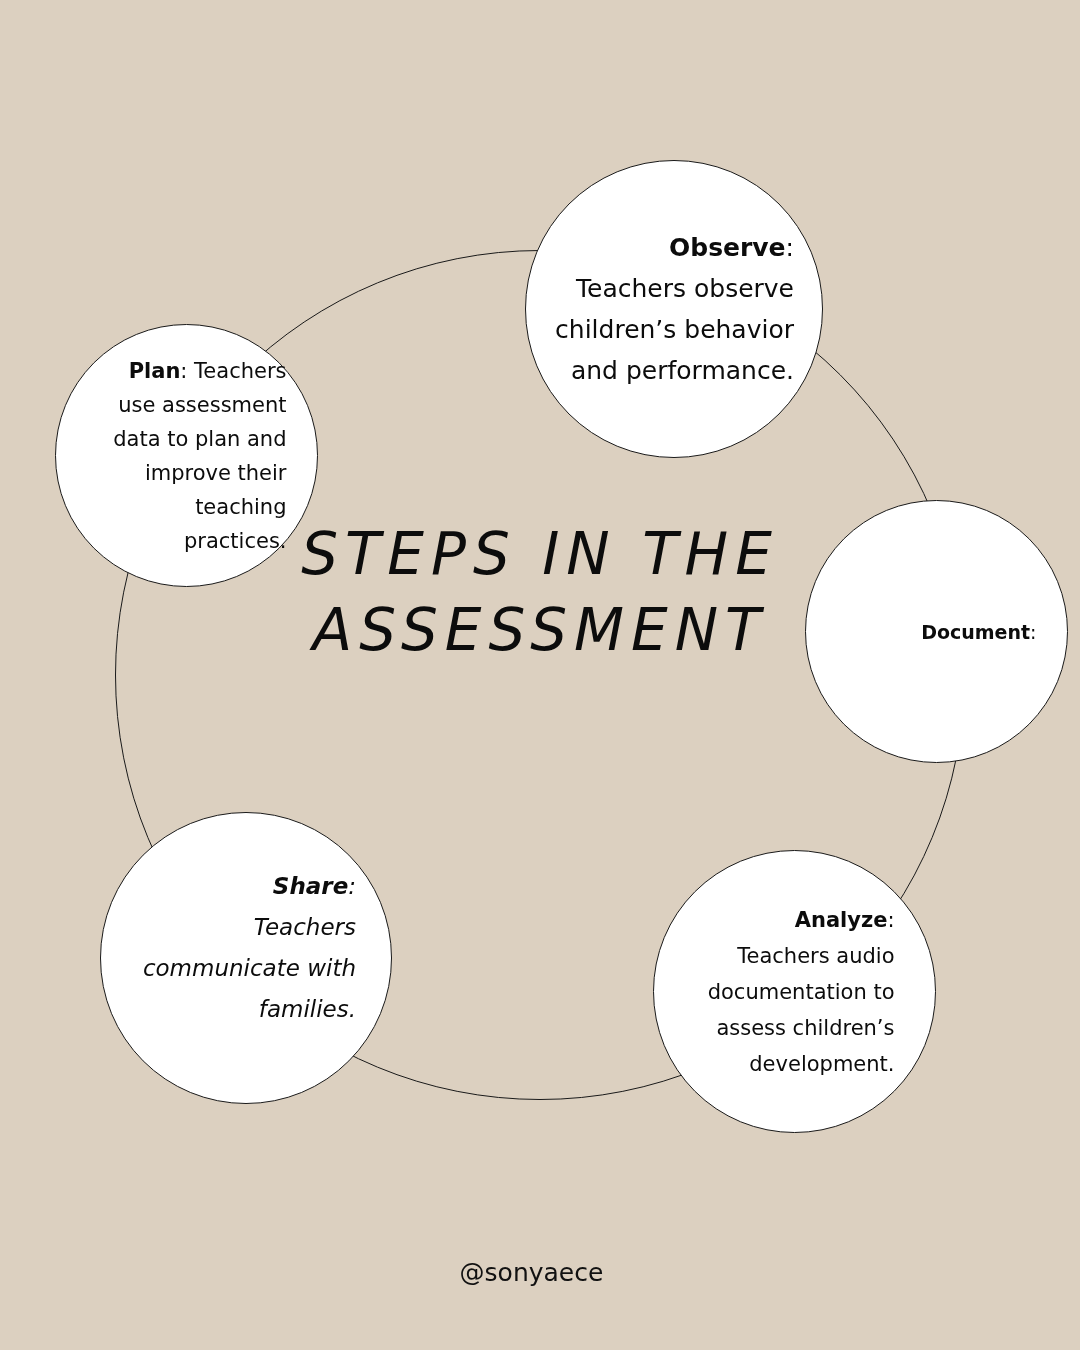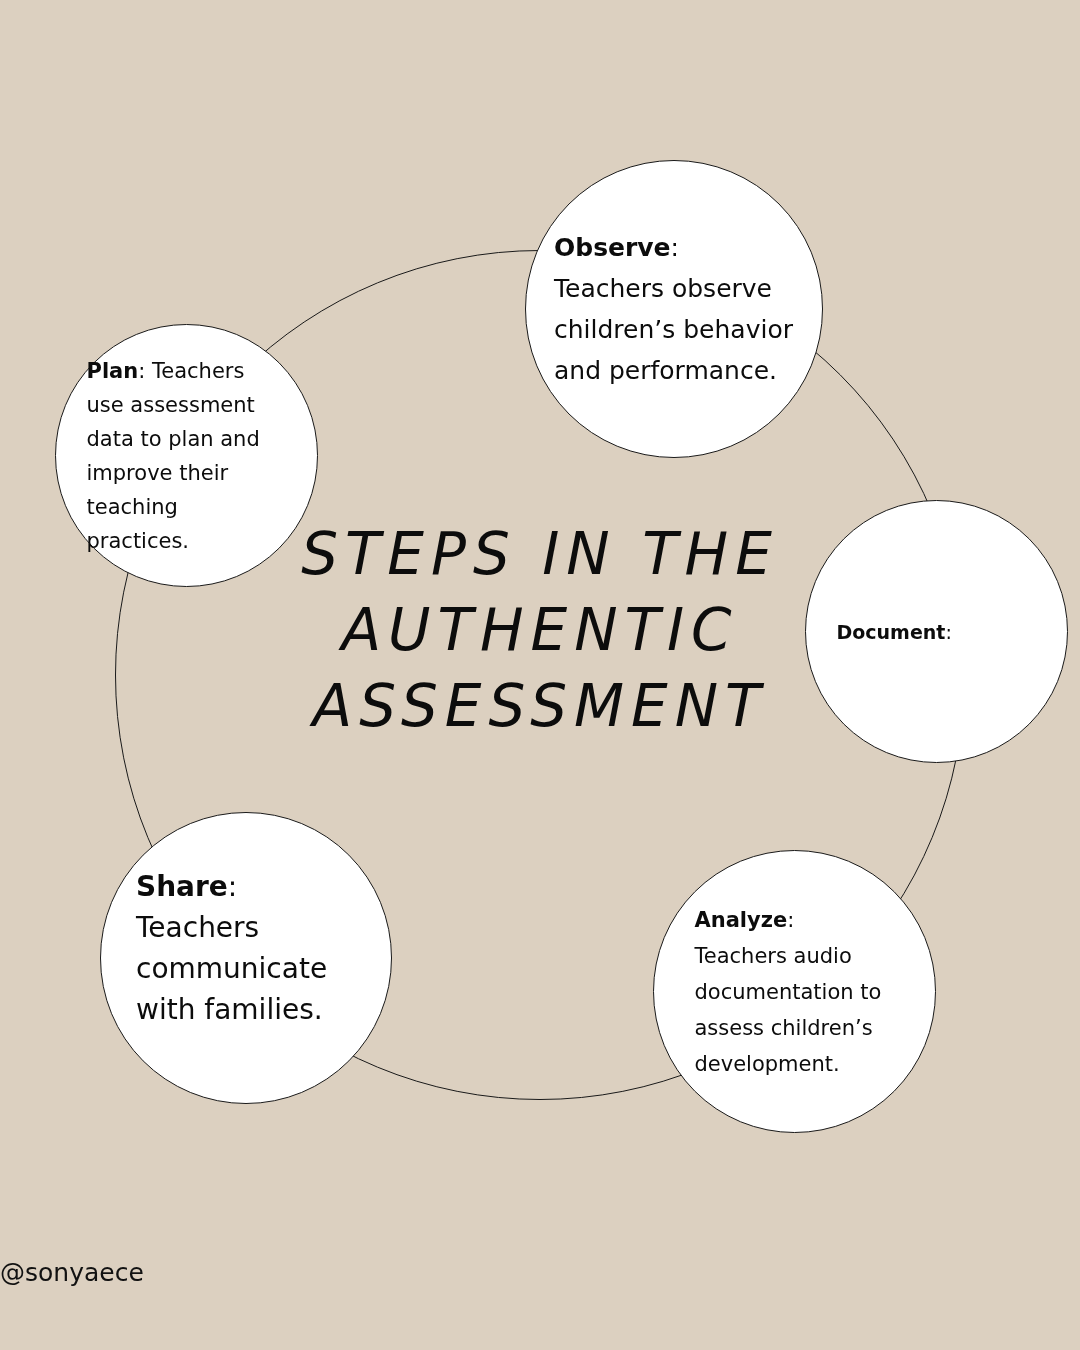--- a/index.html
+++ b/index.html
@@ -44,58 +44,57 @@
     }
     .step {
       position: absolute;
       background: #ffffff;
       border: 1.2px solid #1a1a1a;
       border-radius: 50%;
       box-sizing: border-box;
       display: flex;
       align-items: center;
       justify-content: center;
-      text-align: left;
+      text-align: right;
     }
     .step-text {
       font-family: "DejaVu Sans", sans-serif;
       color: #0c0c0c;
     }
     .step-text b {
       font-weight: bold;
     }
     .observe { left: 525px; top: 160px; width: 298px; height: 298px; }
     .observe .step-text { font-size: 25px; line-height: 41px; width: 240px; }
     .plan { left: 55px; top: 324px; width: 263px; height: 263px; }
     .plan .step-text { font-size: 21px; line-height: 34px; width: 200px; }
     .document { left: 805px; top: 500px; width: 263px; height: 263px; }
     .document .step-text { font-size: 19px; line-height: 34px; width: 200px; }
     .analyze { left: 653px; top: 850px; width: 283px; height: 283px; }
     .analyze .step-text { font-size: 21px; line-height: 36px; width: 200px; }
     .share { left: 100px; top: 812px; width: 292px; height: 292px; }
-    .share .step-text { font-size: 28px; line-height: 41px; width: 220px; margin-top: -20px; }
+    .share .step-text { font-size: 23px; line-height: 41px; width: 220px; margin-top: -20px; font-style: italic; }
     .footer {
       position: absolute;
       left: 0;
       top: 1258px;
       width: 1063px;
-      text-align: left;
+      text-align: center;
       font-family: "DejaVu Sans", sans-serif;
       font-size: 25px;
       color: #111111;
     }
   </style>
 </head>
 <body>
 
 <div class="ring"></div>
 
 <div class="title">
   <span>STEPS IN THE</span>
-  <span>AUTHENTIC</span>
   <span>ASSESSMENT</span>
 </div>
 
 <div class="step observe">
   <div class="step-text">
     <b>Observe</b><span>:</span><br>
     <span>Teachers observe children’s behavior and performance.</span>
   </div>
 </div>
 

